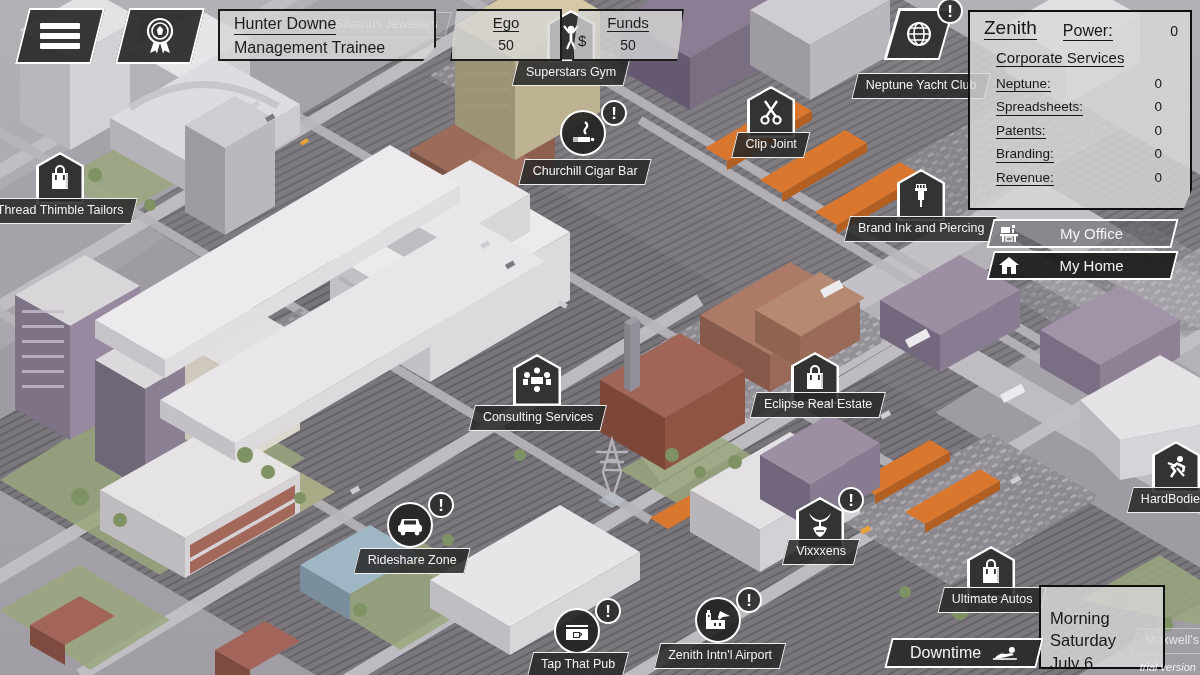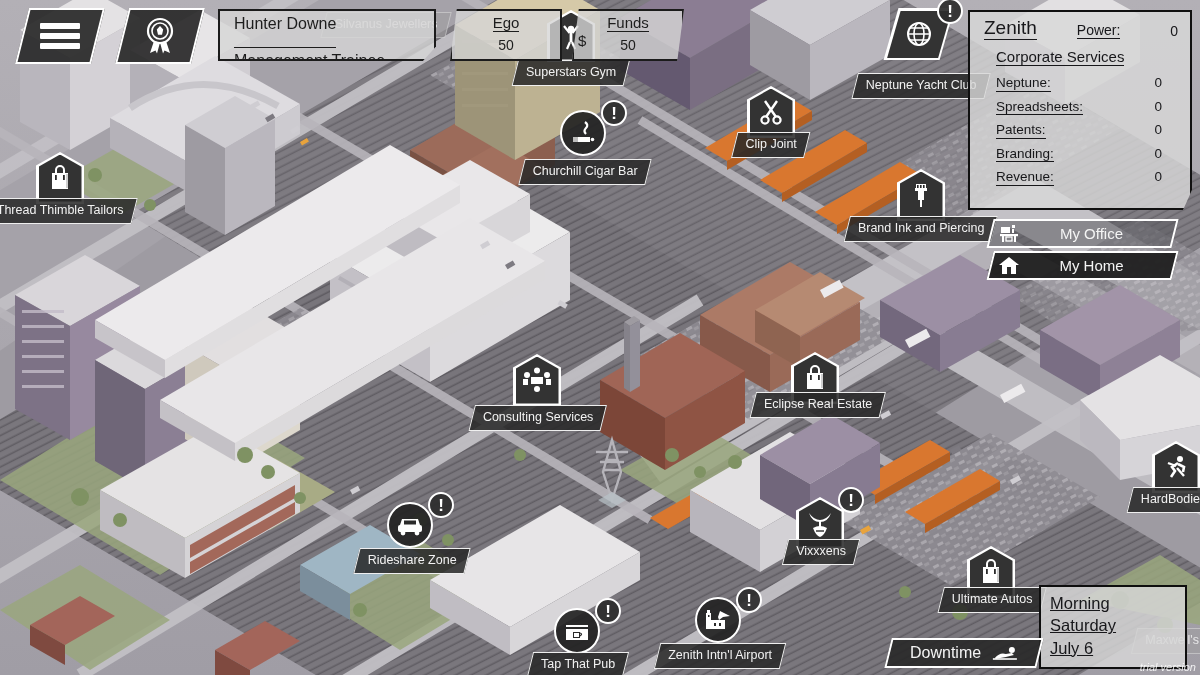--- a/index.html
+++ b/index.html
@@ -97,21 +97,21 @@
   #char-panel {
     position:absolute; left:218px; top:9px; width:218px; height:52px;
     background:rgba(214,214,214,0.80);
     border:2px solid #1b1b1b;
     clip-path:polygon(0 0,100% 0,100% 72%,94% 100%,0 100%);
     padding:4px 0 0 14px;
   }
   #char-panel .cname {
     font-size:16px; color:#1d1d1d;
     border-bottom:1.5px solid #1d1d1d; display:inline-block;
-    padding-bottom:14px;
+    padding-bottom:1px;
   }
   #char-panel .crole { font-size:16px; color:#1d1d1d; margin-top:4px; }
 
   
   .stat-panel {
     position:absolute; top:9px; height:52px;
     background:rgba(214,214,214,0.80);
     border:2px solid #1b1b1b;
     text-align:center;
     color:#1d1d1d;
@@ -137,22 +137,22 @@
     border:2px solid #101010;
     clip-path:polygon(0 0,100% 0,100% 90%,96% 100%,0 100%);
     color:#17171a;
     padding:6px 12px 0 14px;
   }
   #corp-panel .cp-top { display:flex; align-items:center; }
   #corp-panel .cp-city {
     font-size:19px; border-bottom:1.5px solid #17171a; line-height:1.1;
   }
   #corp-panel .cp-power {
-    font-size:14px; border-bottom:1.5px solid #17171a; line-height:1.1;
-    margin-left:40px; margin-top:4px;
+    font-size:16px; border-bottom:1.5px solid #17171a; line-height:1.1;
+    margin-left:26px; margin-top:4px;
   }
   #corp-panel .cp-powerval { font-size:14px; margin-left:auto; margin-top:4px; }
   #corp-panel .cp-head {
     font-size:15px; border-bottom:1.5px solid #17171a;
     display:inline-block; margin:8px 0 2px 12px; line-height:1.15;
   }
   #corp-panel .cp-row {
     display:flex; align-items:baseline;
     margin:7px 0 0 12px; padding-right:16px;
   }
@@ -170,27 +170,27 @@
     color:#f4f4f4;
   }
   .nav-btn > * { transform:skewX(14deg); }
   #office-btn { left:990px; top:219px; background:rgba(90,90,95,0.55); }
   #home-btn   { left:990px; top:251px; background:rgba(28,28,28,0.93); }
   .nav-btn .nb-ico { width:34px; text-align:center; font-size:16px; display:flex; justify-content:center; }
   .nav-btn .nb-lbl { flex:1; text-align:center; font-size:15px; padding-right:16px; }
 
   
   #time-panel {
-    position:absolute; left:1039px; top:585px; width:148px; height:84px;
+    position:absolute; left:1039px; top:585px; width:126px; height:84px;
     background:rgba(214,214,214,0.84);
     border:2px solid #0e0e0e;
     clip-path:polygon(0 0,100% 0,100% 100%,0 100%);
-    padding:5px 0 0 9px;
+    padding:20px 0 0 9px;
     color:#17171a;
-    font-size:16.5px; line-height:1.36;text-decoration:underline;
+    font-size:16.5px; line-height:1.36;
   }
 
   
   #downtime-btn {
     position:absolute; left:888px; top:638px; width:152px; height:30px;
     background:rgba(40,40,40,0.9);
     border:2px solid #fff;
     transform:skewX(-14deg);
     display:flex; align-items:center; justify-content:center;
     color:#f4f4f4;

